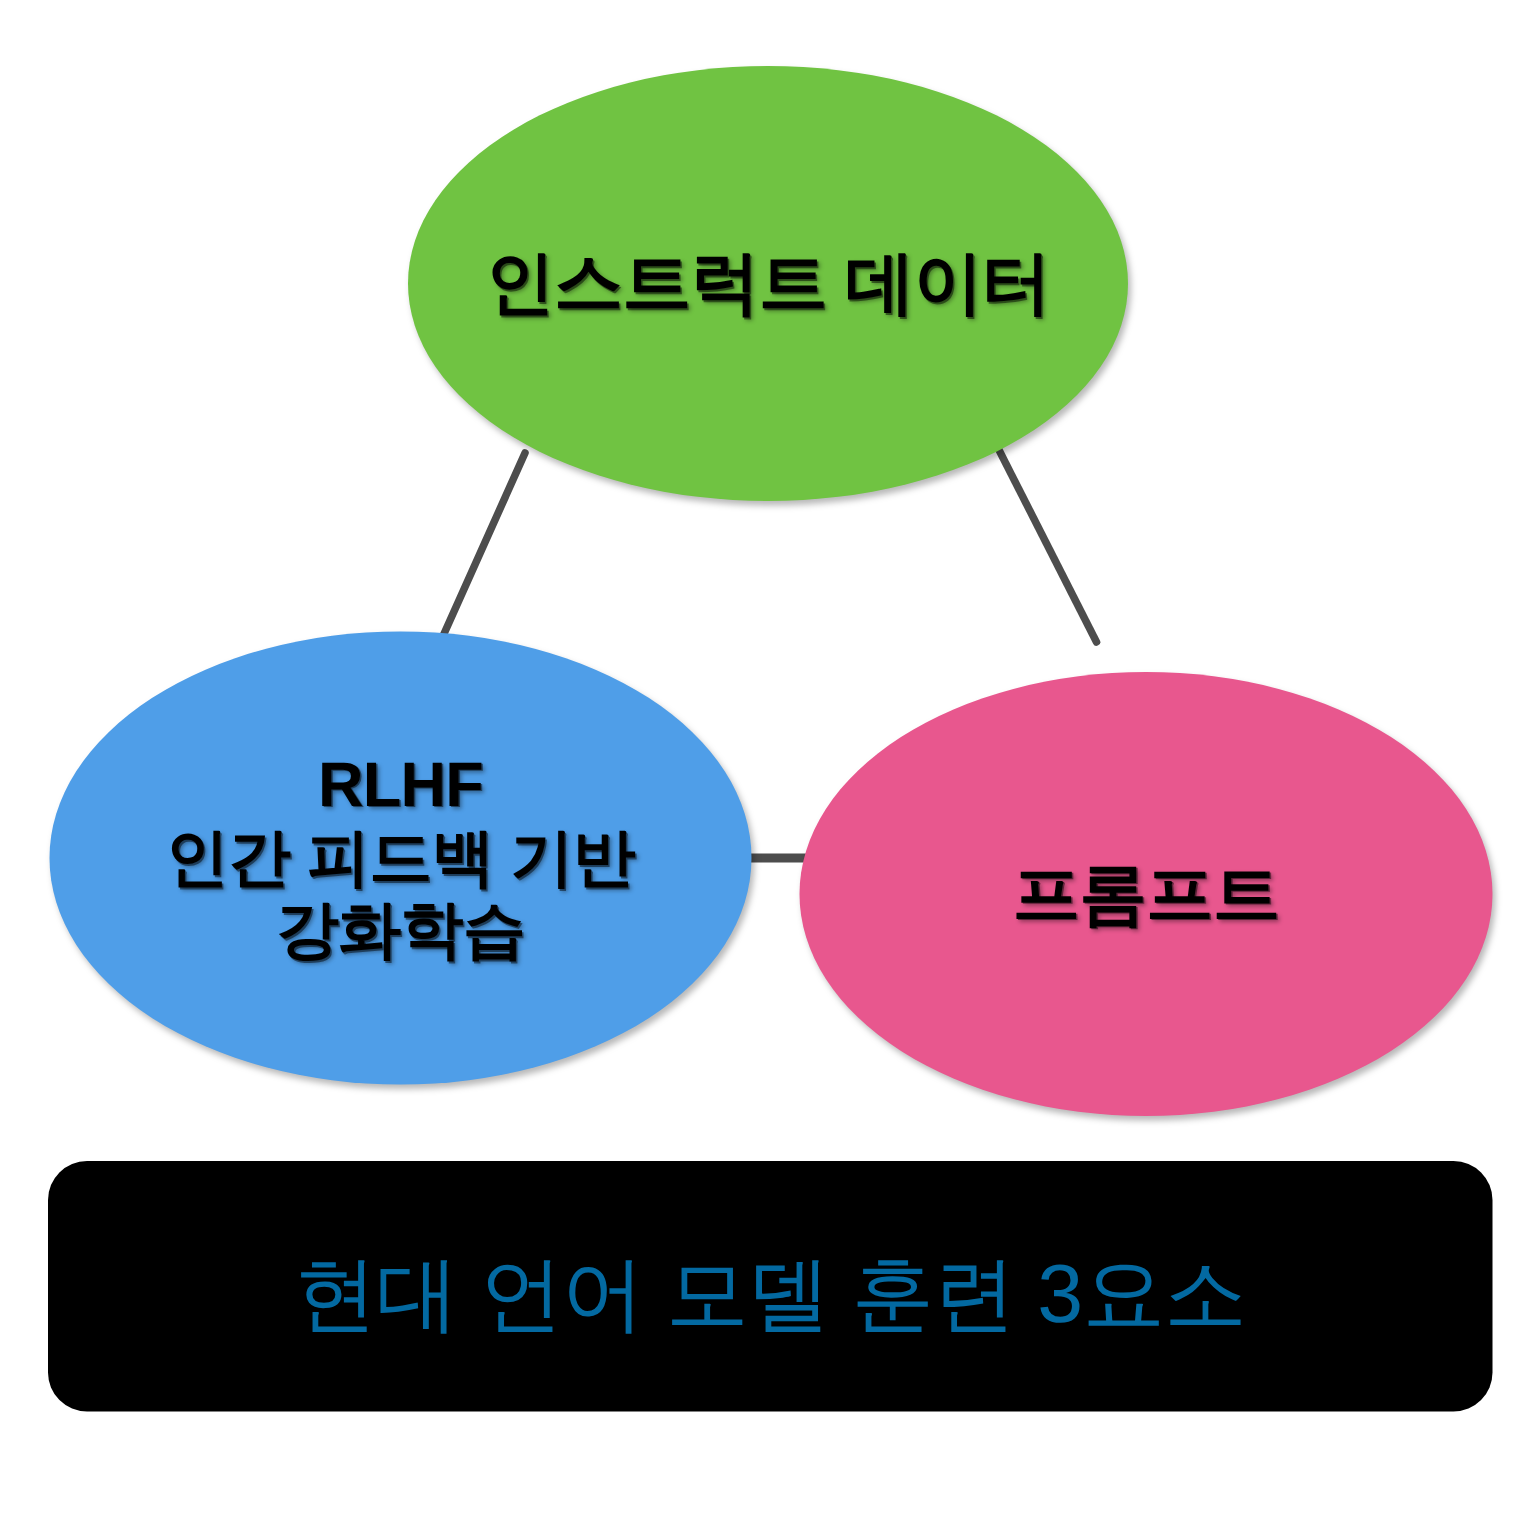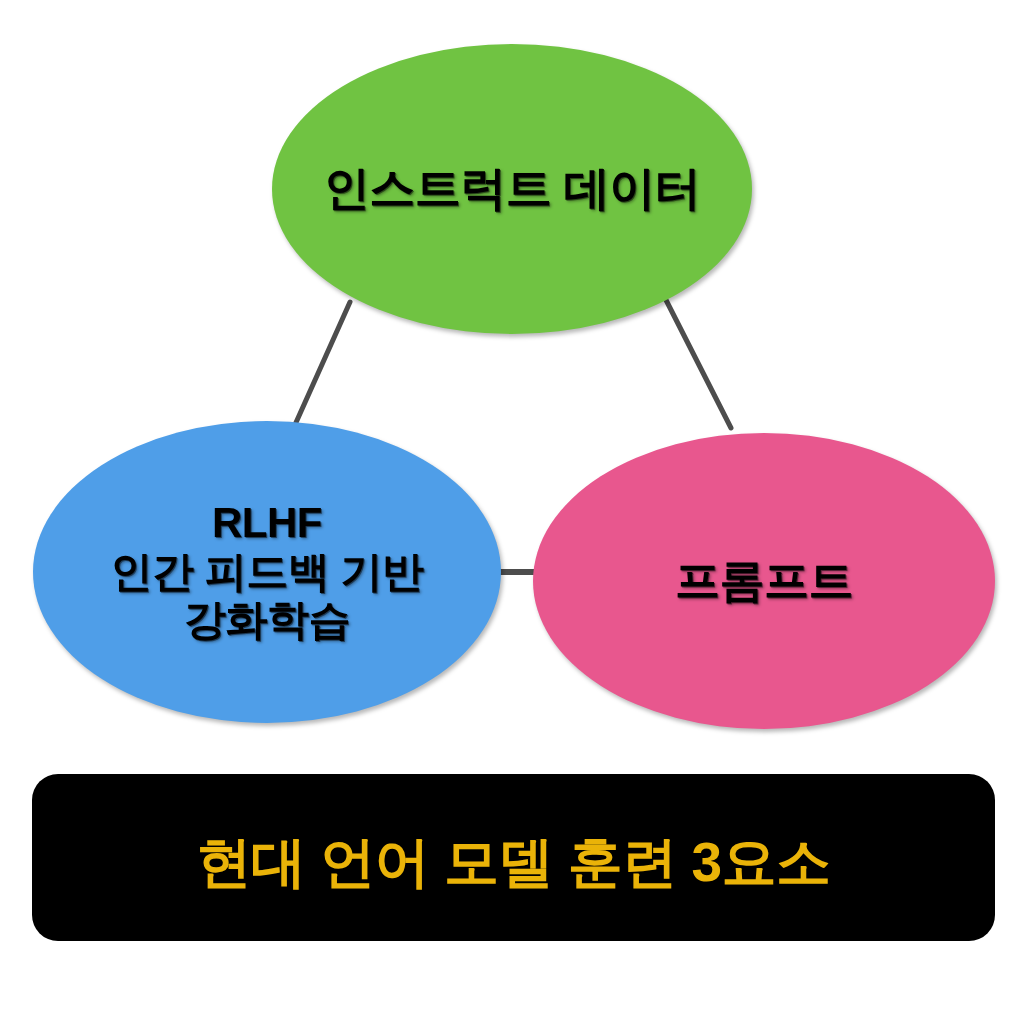--- a/index.html
+++ b/index.html
@@ -71,21 +71,21 @@
     height: 302px;
     background: #4f9ee8;
   }
   #node-rlhf .node-label {
     font-size: 42px;
     line-height: 1.16;
   }
 
   #node-prompt {
     left: 533px;
-    top: 433px;
+    top: 448px;
     width: 462px;
     height: 296px;
     background: #e8578e;
     align-items: center;
   }
   #node-prompt .node-label {
     font-size: 45px;
   }
 
   
@@ -96,23 +96,23 @@
     width: 963px;
     height: 167px;
     background: #000000;
     border-radius: 26px;
     display: flex;
     align-items: center;
     justify-content: center;
     box-sizing: border-box;
   }
   #banner-text {
-    color: #eab308;
+    color: #0369a1;
     font-size: 55px;
-    font-weight: bold;
+    font-weight: normal;
     letter-spacing: -0.5px;
     white-space: nowrap;
     margin-top: 11px;
   }
 </style>
 </head>
 <body>
 
 <div id="canvas">
 

